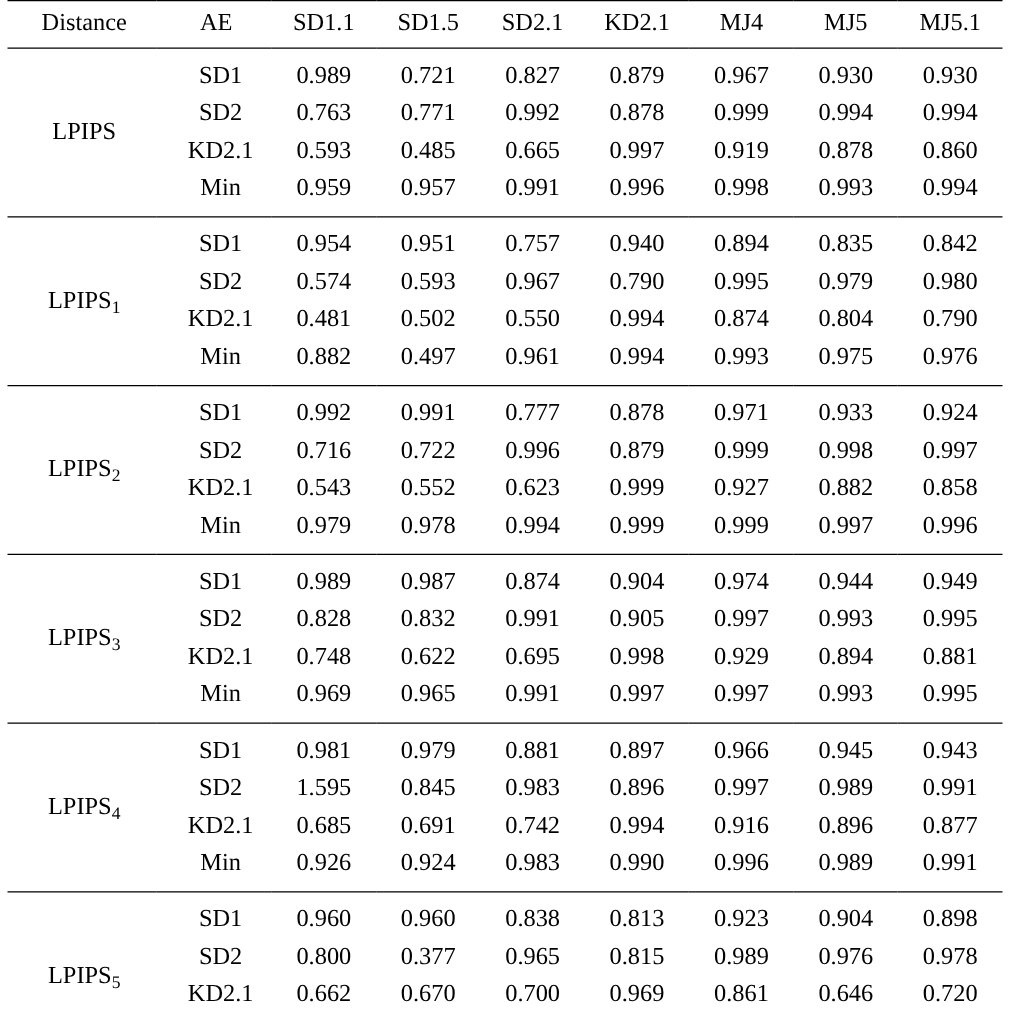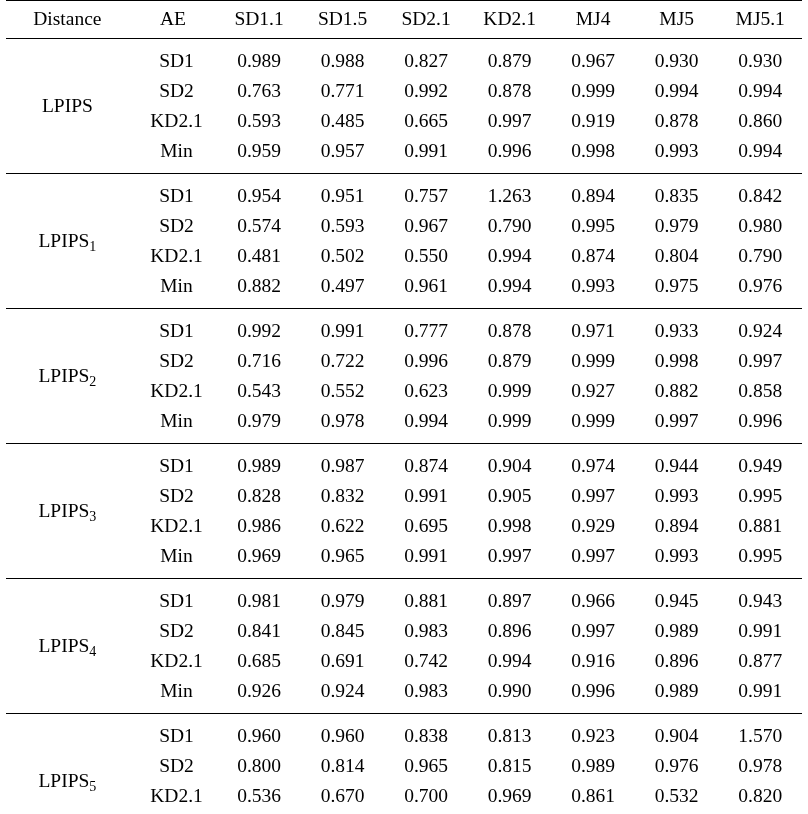--- a/index.html
+++ b/index.html
@@ -112,21 +112,21 @@
           <td class="header-cell">SD2.1</td>
           <td class="header-cell">KD2.1</td>
           <td class="header-cell">MJ4</td>
           <td class="header-cell">MJ5</td>
           <td class="header-cell">MJ5.1</td>
         </tr>
         <tr class="rule-thin">
           <td rowspan="4" class="cell distance-cell"><span>LPIPS</span></td>
           <td class="cell ae-cell cell-first-in-group">SD1</td>
           <td class="cell cell-first-in-group">0.989</td>
-          <td class="cell cell-first-in-group">0.988</td>
+          <td class="cell cell-first-in-group">0.721</td>
           <td class="cell cell-first-in-group">0.827</td>
           <td class="cell cell-first-in-group">0.879</td>
           <td class="cell cell-first-in-group">0.967</td>
           <td class="cell cell-first-in-group">0.930</td>
           <td class="cell cell-first-in-group">0.930</td>
         </tr>
         <tr>
           <td class="cell ae-cell">SD2</td>
           <td class="cell">0.763</td>
           <td class="cell">0.771</td>
@@ -155,21 +155,21 @@
           <td class="cell cell-last-in-group">0.998</td>
           <td class="cell cell-last-in-group">0.993</td>
           <td class="cell cell-last-in-group">0.994</td>
         </tr>
         <tr class="rule-thin">
           <td rowspan="4" class="cell distance-cell"><span>LPIPS</span><sub>1</sub></td>
           <td class="cell ae-cell cell-first-in-group">SD1</td>
           <td class="cell cell-first-in-group">0.954</td>
           <td class="cell cell-first-in-group">0.951</td>
           <td class="cell cell-first-in-group">0.757</td>
-          <td class="cell cell-first-in-group">1.263</td>
+          <td class="cell cell-first-in-group">0.940</td>
           <td class="cell cell-first-in-group">0.894</td>
           <td class="cell cell-first-in-group">0.835</td>
           <td class="cell cell-first-in-group">0.842</td>
         </tr>
         <tr>
           <td class="cell ae-cell">SD2</td>
           <td class="cell">0.574</td>
           <td class="cell">0.593</td>
           <td class="cell">0.967</td>
           <td class="cell">0.790</td>
@@ -254,21 +254,21 @@
           <td class="cell">0.828</td>
           <td class="cell">0.832</td>
           <td class="cell">0.991</td>
           <td class="cell">0.905</td>
           <td class="cell">0.997</td>
           <td class="cell">0.993</td>
           <td class="cell">0.995</td>
         </tr>
         <tr>
           <td class="cell ae-cell">KD2.1</td>
-          <td class="cell">0.986</td>
+          <td class="cell">0.748</td>
           <td class="cell">0.622</td>
           <td class="cell">0.695</td>
           <td class="cell">0.998</td>
           <td class="cell">0.929</td>
           <td class="cell">0.894</td>
           <td class="cell">0.881</td>
         </tr>
         <tr>
           <td class="cell ae-cell cell-last-in-group">Min</td>
           <td class="cell cell-last-in-group">0.969</td>
@@ -285,21 +285,21 @@
           <td class="cell cell-first-in-group">0.981</td>
           <td class="cell cell-first-in-group">0.979</td>
           <td class="cell cell-first-in-group">0.881</td>
           <td class="cell cell-first-in-group">0.897</td>
           <td class="cell cell-first-in-group">0.966</td>
           <td class="cell cell-first-in-group">0.945</td>
           <td class="cell cell-first-in-group">0.943</td>
         </tr>
         <tr>
           <td class="cell ae-cell">SD2</td>
-          <td class="cell">0.841</td>
+          <td class="cell">1.595</td>
           <td class="cell">0.845</td>
           <td class="cell">0.983</td>
           <td class="cell">0.896</td>
           <td class="cell">0.997</td>
           <td class="cell">0.989</td>
           <td class="cell">0.991</td>
         </tr>
         <tr>
           <td class="cell ae-cell">KD2.1</td>
           <td class="cell">0.685</td>
@@ -322,41 +322,41 @@
         </tr>
         <tr class="rule-thin">
           <td rowspan="4" class="cell distance-cell"><span>LPIPS</span><sub>5</sub></td>
           <td class="cell ae-cell cell-first-in-group">SD1</td>
           <td class="cell cell-first-in-group">0.960</td>
           <td class="cell cell-first-in-group">0.960</td>
           <td class="cell cell-first-in-group">0.838</td>
           <td class="cell cell-first-in-group">0.813</td>
           <td class="cell cell-first-in-group">0.923</td>
           <td class="cell cell-first-in-group">0.904</td>
-          <td class="cell cell-first-in-group">1.570</td>
+          <td class="cell cell-first-in-group">0.898</td>
         </tr>
         <tr>
           <td class="cell ae-cell">SD2</td>
           <td class="cell">0.800</td>
-          <td class="cell">0.814</td>
+          <td class="cell">0.377</td>
           <td class="cell">0.965</td>
           <td class="cell">0.815</td>
           <td class="cell">0.989</td>
           <td class="cell">0.976</td>
           <td class="cell">0.978</td>
         </tr>
         <tr>
           <td class="cell ae-cell">KD2.1</td>
-          <td class="cell">0.536</td>
+          <td class="cell">0.662</td>
           <td class="cell">0.670</td>
           <td class="cell">0.700</td>
           <td class="cell">0.969</td>
           <td class="cell">0.861</td>
-          <td class="cell">0.532</td>
-          <td class="cell">0.820</td>
+          <td class="cell">0.646</td>
+          <td class="cell">0.720</td>
         </tr>
         <tr class="rule-bottom">
           <td class="cell ae-cell cell-last-in-group">Min</td>
           <td class="cell cell-last-in-group">0.867</td>
           <td class="cell cell-last-in-group">0.869</td>
           <td class="cell cell-last-in-group">0.964</td>
           <td class="cell cell-last-in-group">0.944</td>
           <td class="cell cell-last-in-group">0.989</td>
           <td class="cell cell-last-in-group">0.976</td>
           <td class="cell cell-last-in-group">0.978</td>

